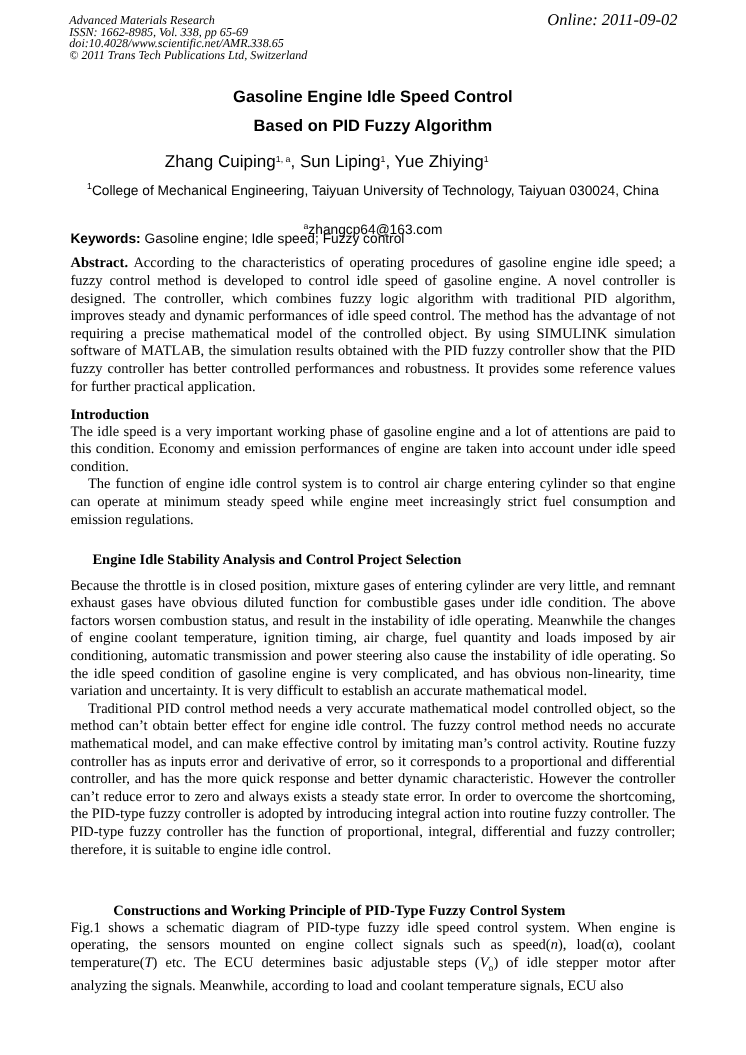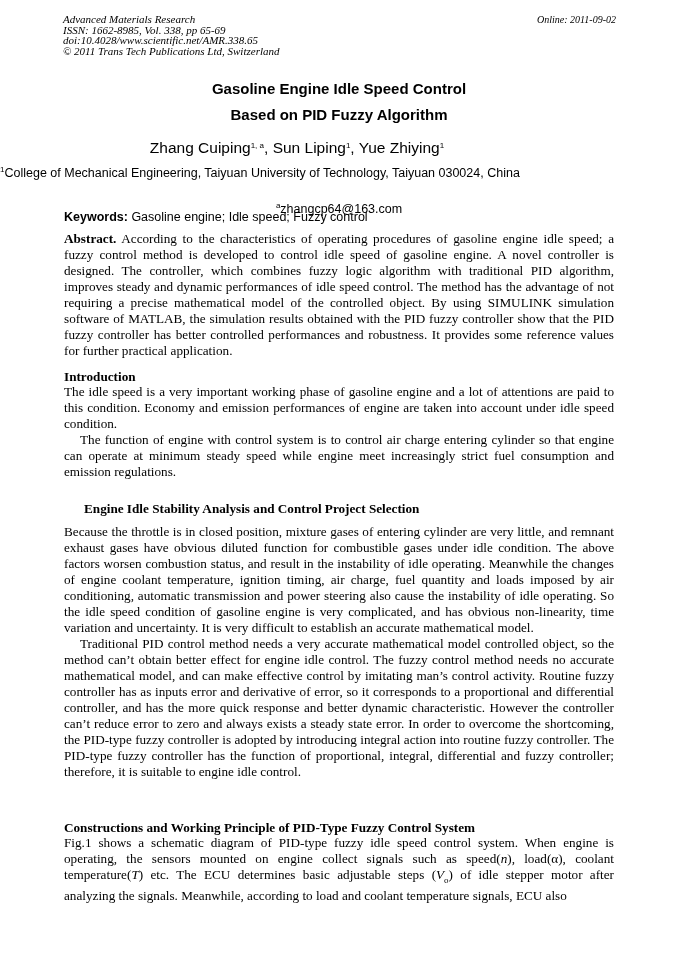--- a/index.html
+++ b/index.html
@@ -1,38 +1,38 @@
 <!DOCTYPE html>
 <html><head>
 <meta charset="utf-8">
 <style>
   html, body { margin: 0; padding: 0; background: #ffffff; }
   body { width: 678px; height: 959px; position: relative; overflow: hidden; color: #000; }
   .page { position: absolute; left: 0; top: 0; width: 678px; height: 959px; }
   .hdr-left { position: absolute; left: 63px; top: 14px; font-family: "Liberation Serif", serif; font-style: italic; font-size: 11px; line-height: 10.5px; }
-  .hdr-right { position: absolute; right: 62px; top: 14px; font-family: "Liberation Serif", serif; font-style: italic; font-size: 10px; line-height: 11px; }
+  .hdr-right { position: absolute; right: 62px; top: 14px; font-family: "Liberation Serif", serif; font-style: italic; font-size: 15px; line-height: 11px; }
   .title { position: absolute; left: 0; width: 678px; text-align: center; font-family: "Liberation Sans", sans-serif; font-weight: bold; font-size: 15px; }
   .t1 { top: 80px; }
   .t2 { top: 106px; }
   .authors { position: absolute; left: 0; width: 594px; top: 139px; text-align: center; font-family: "Liberation Sans", sans-serif; font-size: 15.5px; }
-  .affil { position: absolute; left: 0; width: 678px; top: 166px; font-family: "Liberation Sans", sans-serif; font-size: 12.5px; }
+  .affil { position: absolute; left: 0; width: 678px; top: 166px; text-align: center; font-family: "Liberation Sans", sans-serif; font-size: 12.5px; }
   .email { position: absolute; left: 0; width: 678px; top: 187px; text-align: center; font-family: "Liberation Sans", sans-serif; font-size: 12.5px; margin-top: 15px; }
   sup { font-size: 8px; vertical-align: 5px; line-height: 0; }
   .keywords { position: absolute; left: 64px; top: 210px; font-family: "Liberation Sans", sans-serif; font-size: 12.5px; }
   .keywords b { font-weight: bold; }
   .body { position: absolute; left: 64px; width: 550px; font-family: "Liberation Serif", serif; font-size: 13.2px; line-height: 16px; text-align: justify; }
   .body p { margin: 0; }
   .indent { text-indent: 16px; }
   .sec { position: absolute; left: 64px; width: 550px; font-family: "Liberation Serif", serif; font-weight: bold; font-size: 13.2px; line-height: 16px; }
   .abstract { top: 231px; }
   .intro-h { top: 369px; }
   .intro { top: 384px; }
   .sec2-h { top: 501px; margin-left: 20px; }
   .sec2 { top: 524px; }
-  .sec3-h { top: 820px; }
+  .sec3-h { top: 820px; margin-left: 39px; }
   .sec3 { top: 835px; }
 </style>
 </head>
 <body>
 
 <div class="page">
 
   <div class="hdr-left">
     <div>Advanced Materials Research</div>
     <div>ISSN: 1662-8985, Vol. 338, pp 65-69</div>
@@ -59,21 +59,21 @@
     <b>Keywords:</b><span> Gasoline engine; Idle speed; Fuzzy control</span>
   </div>
 
   <div class="body abstract">
     <p><b>Abstract.</b><span> According to the characteristics of operating procedures of gasoline engine idle speed; a fuzzy control method is developed to control idle speed of gasoline engine. A novel controller is designed. The controller, which combines fuzzy logic algorithm with traditional PID algorithm, improves steady and dynamic performances of idle speed control. The method has the advantage of not requiring a precise mathematical model of the controlled object. By using SIMULINK simulation software of MATLAB, the simulation results obtained with the PID fuzzy controller show that the PID fuzzy controller has better controlled performances and robustness. It provides some reference values for further practical application.</span></p>
   </div>
 
   <div class="sec intro-h">Introduction</div>
   <div class="body intro">
     <p>The idle speed is a very important working phase of gasoline engine and a lot of attentions are paid to this condition. Economy and emission performances of engine are taken into account under idle speed condition.</p>
-    <p class="indent">The function of engine with control system is to control air charge entering cylinder so that engine can operate at minimum steady speed while engine meet increasingly strict fuel consumption and emission regulations.</p>
+    <p class="indent">The function of engine idle control system is to control air charge entering cylinder so that engine can operate at minimum steady speed while engine meet increasingly strict fuel consumption and emission regulations.</p>
   </div>
 
   <div class="sec sec2-h">Engine Idle Stability Analysis and Control Project Selection</div>
   <div class="body sec2">
     <p>Because the throttle is in closed position, mixture gases of entering cylinder are very little, and remnant exhaust gases have obvious diluted function for combustible gases under idle condition. The above factors worsen combustion status, and result in the instability of idle operating. Meanwhile the changes of engine coolant temperature, ignition timing, air charge, fuel quantity and loads imposed by air conditioning, automatic transmission and power steering also cause the instability of idle operating. So the idle speed condition of gasoline engine is very complicated, and has obvious non-linearity, time variation and uncertainty. It is very difficult to establish an accurate mathematical model.</p>
     <p class="indent">Traditional PID control method needs a very accurate mathematical model controlled object, so the method can’t obtain better effect for engine idle control. The fuzzy control method needs no accurate mathematical model, and can make effective control by imitating man’s control activity. Routine fuzzy controller has as inputs error and derivative of error, so it corresponds to a proportional and differential controller, and has the more quick response and better dynamic characteristic. However the controller can’t reduce error to zero and always exists a steady state error. In order to overcome the shortcoming, the PID-type fuzzy controller is adopted by introducing integral action into routine fuzzy controller. The PID-type fuzzy controller has the function of proportional, integral, differential and fuzzy controller; therefore, it is suitable to engine idle control.</p>
   </div>
 
   <div class="sec sec3-h">Constructions and Working Principle of PID-Type Fuzzy Control System</div>
   <div class="body sec3">

